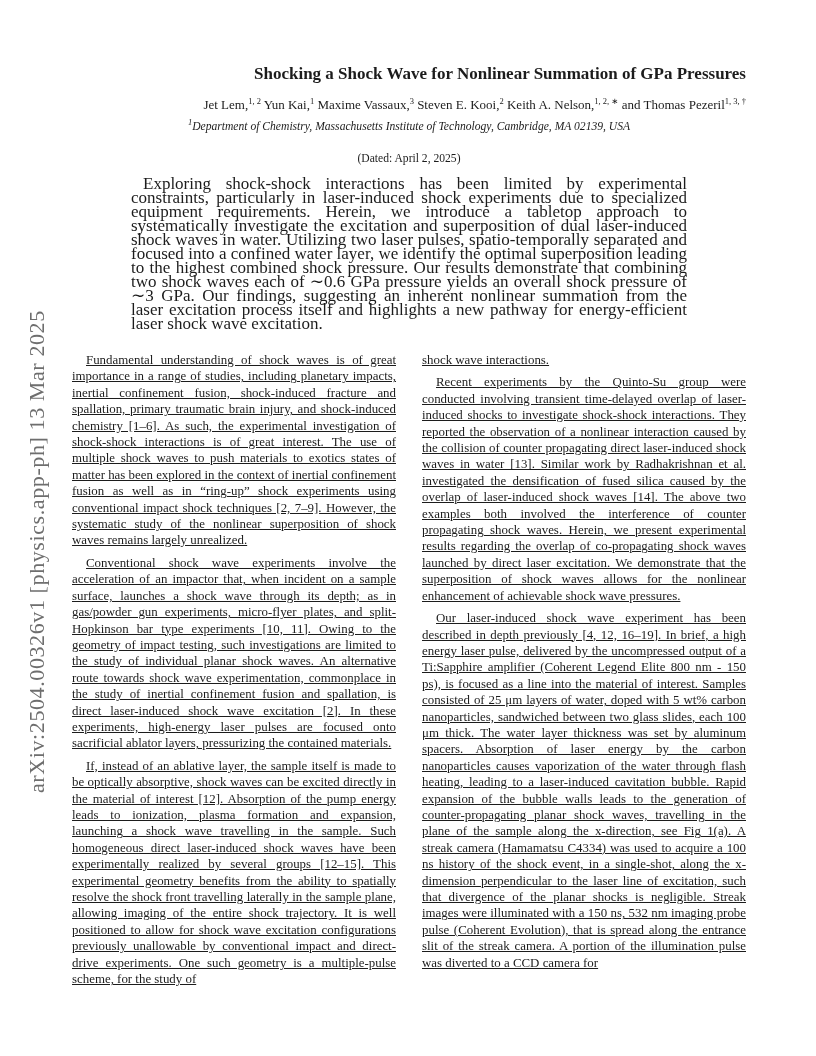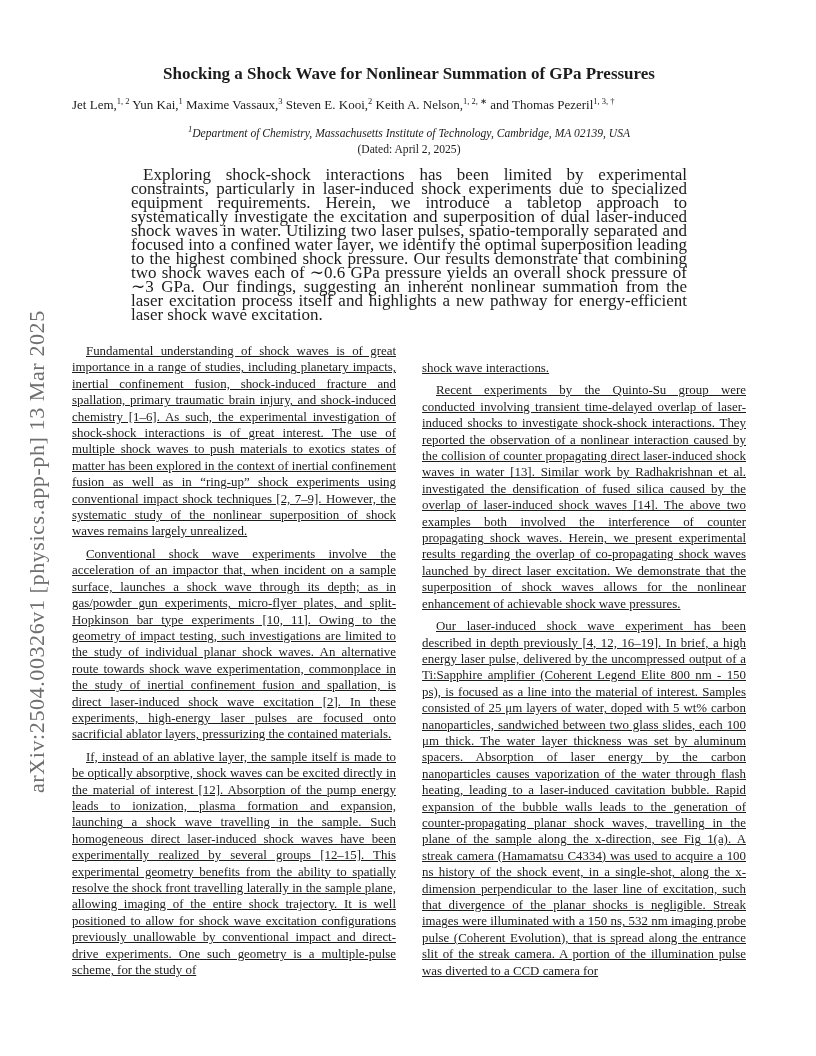--- a/index.html
+++ b/index.html
@@ -30,47 +30,47 @@
   }
   .content {
     position: absolute;
     left: 72px;
     top: 0;
     width: 674px;
     padding-top: 63px;
   }
   .title {
     margin: 0 0 13px 0;
-    text-align: center;
+    text-align: right;
     font-size: 17px;
     font-weight: bold;
     line-height: 21px;
   }
   .authors {
-    text-align: left;
+    text-align: right;
     font-size: 13px;
     line-height: 16px;
-    margin-bottom: 14px;
+    margin-bottom: 7px;
   }
   .authors sup, .affil sup {
     font-size: 8.5px;
     vertical-align: super;
     line-height: 0;
   }
   .affiliations {
     text-align: center;
     font-style: italic;
     font-size: 11.6px;
     line-height: 14px;
   }
   .dateline {
     text-align: center;
     font-size: 11.6px;
     line-height: 14px;
-    margin-top: 2px;
+    margin-top: 18px;
   }
   .abstract {
     width: 556px;
     margin: 11px auto 0 auto;
     font-size: 17px;
     line-height: 14px;
     text-align: justify;
     text-indent: 12px;
   }
   .columns {
@@ -82,21 +82,21 @@
     width: 324px;
     font-size: 12.9px;
     line-height: 16.4px;
     text-align: justify;
   }
   .col p.para {
     margin: 0 0 6px 0;
     text-indent: 14px;
     text-decoration: underline;
   }
-  .col p.para.no-indent { text-indent: 0; margin-top: 17px; }
+  .col p.para.no-indent { text-indent: 0; }
 </style>
 </head>
 <body>
 
 <div class="page">
   <div class="watermark">arXiv:2504.00326v1  [physics.app-ph]  13 Mar 2025</div>
   <div class="content">
     <h1 class="title">Shocking a Shock Wave for Nonlinear Summation of GPa Pressures</h1>
     <div class="authors"><span><span>Jet Lem,</span><sup>1, 2</sup></span> <span><span>Yun Kai,</span><sup>1</sup></span> <span><span>Maxime Vassaux,</span><sup>3</sup></span> <span><span>Steven E. Kooi,</span><sup>2</sup></span> <span><span>Keith A. Nelson,</span><sup>1, 2, ∗</sup></span> <span><span>and Thomas Pezeril</span><sup>1, 3, †</sup></span></div>
     <div class="affiliations">

